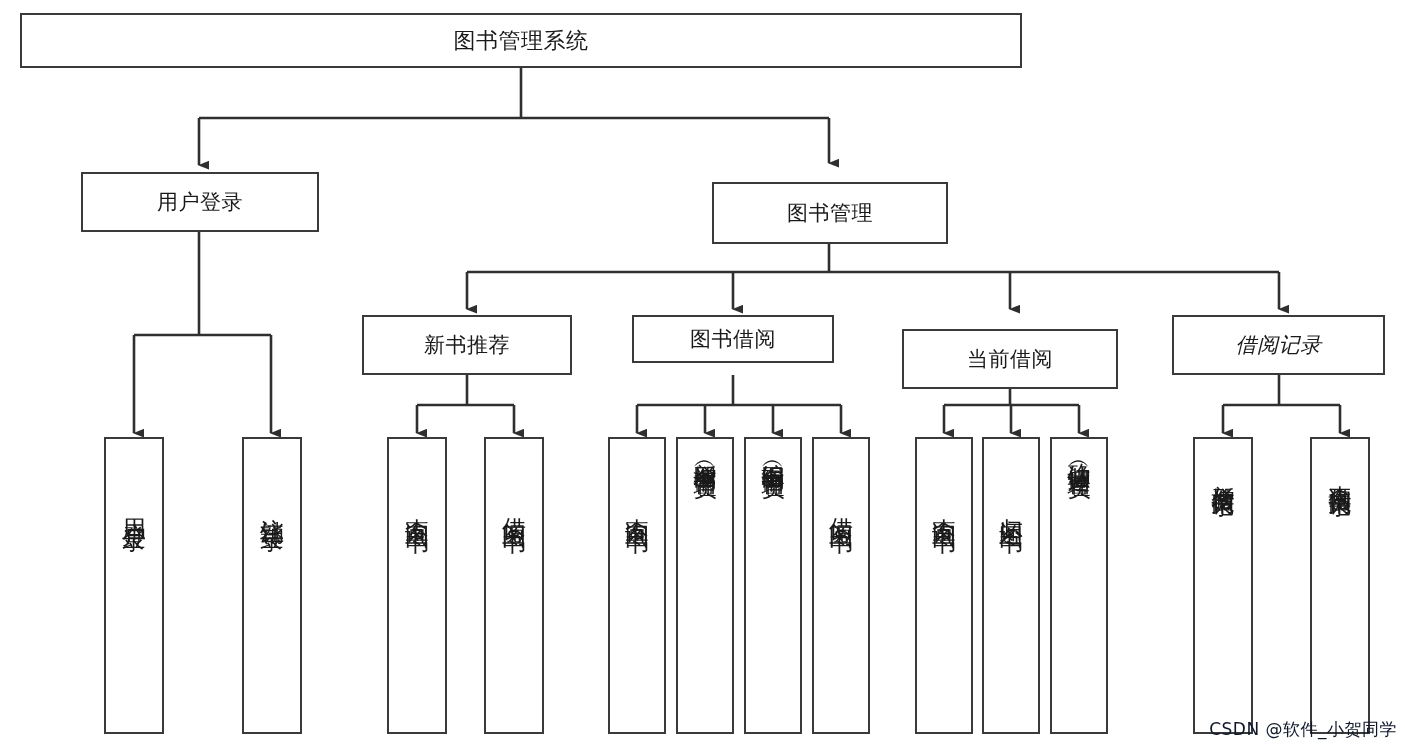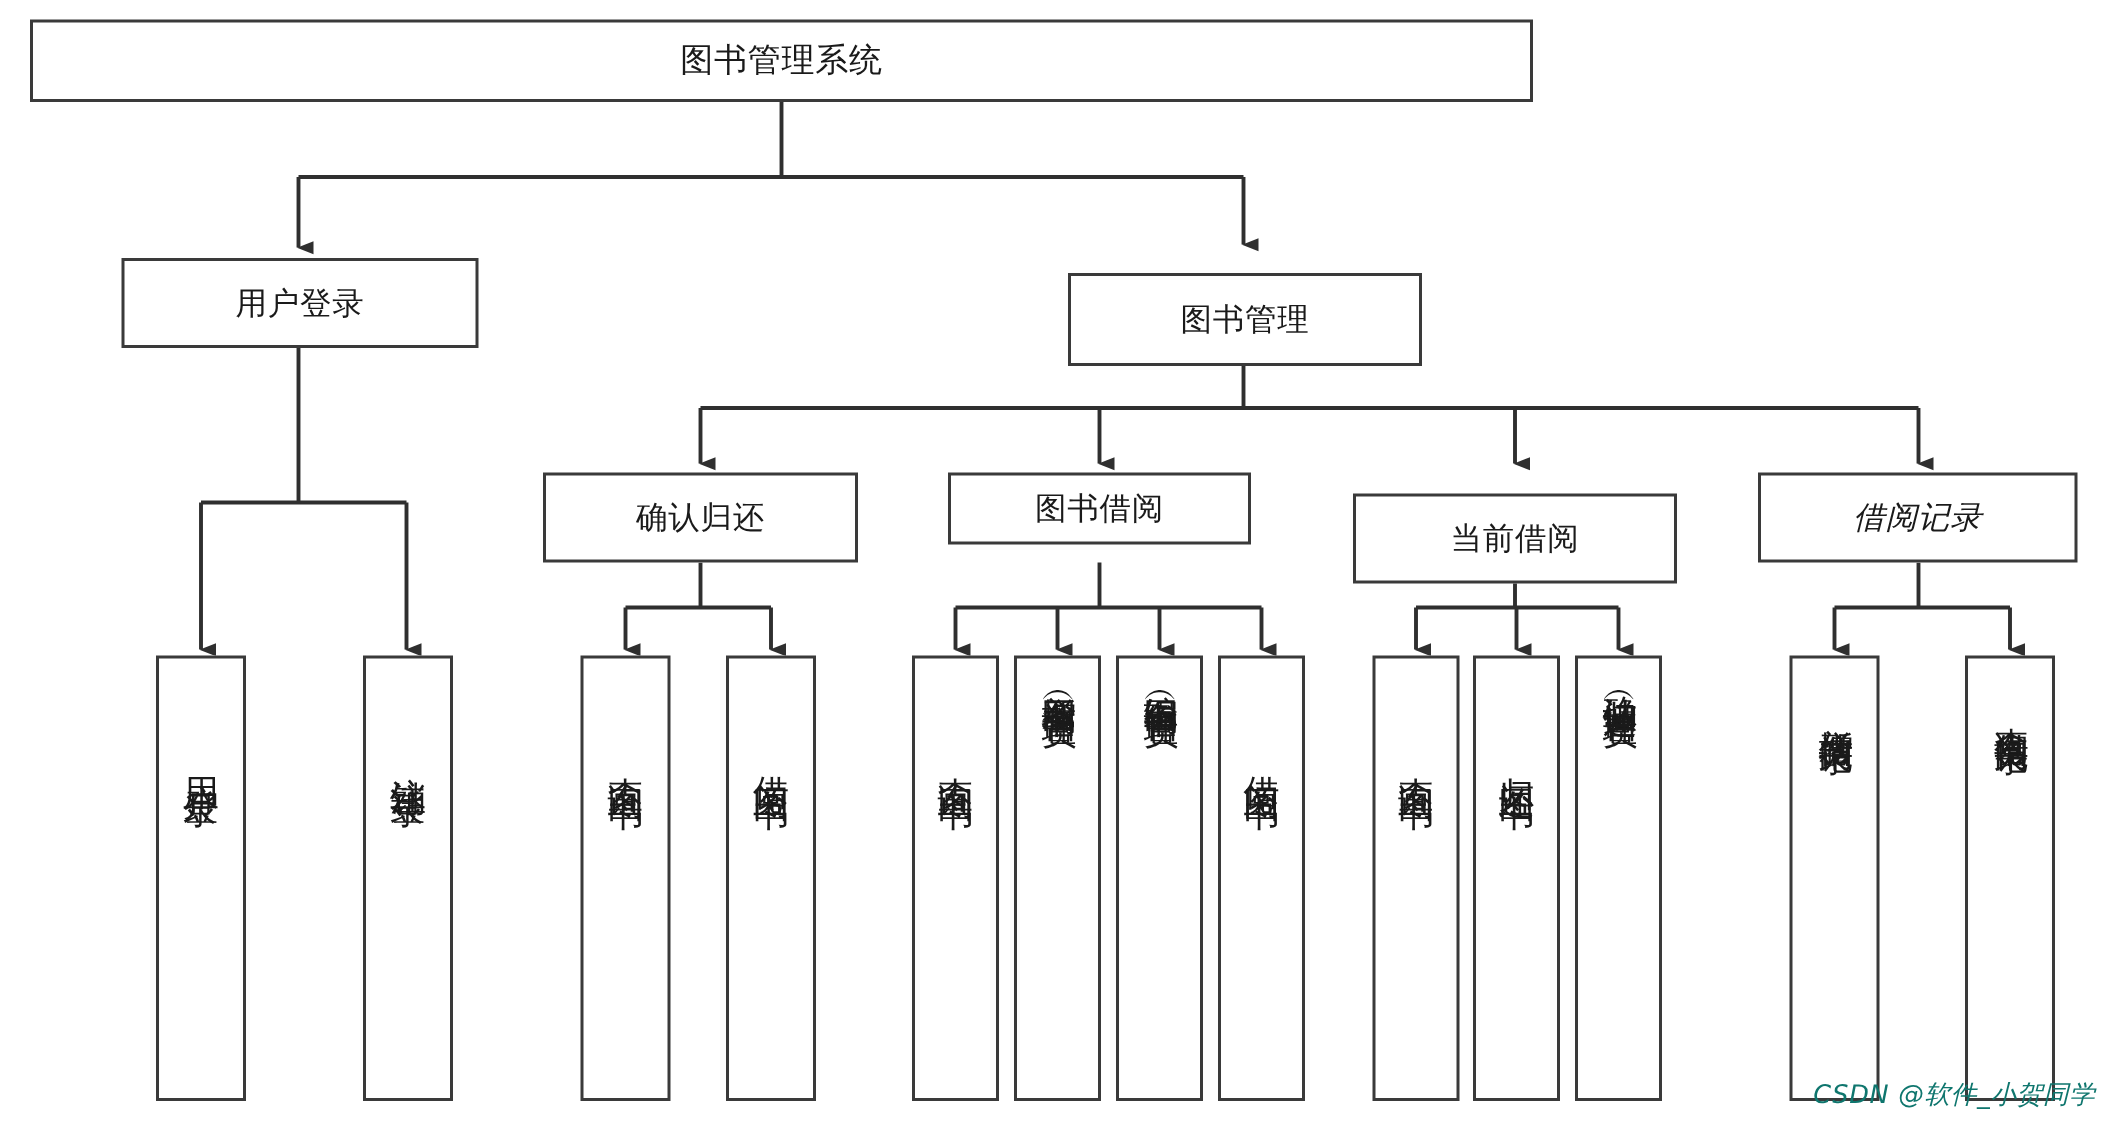--- a/index.html
+++ b/index.html
@@ -140,21 +140,21 @@
   </div>
 
   <div class="node horiz" style="left: 81px; top: 172px; width: 238px; height: 60px; border-color: rgb(58, 58, 58); background: rgb(255, 255, 255); color: rgb(26, 26, 26);">
     <span class="label">用户登录</span>
   </div>
   <div class="node horiz" style="left: 712px; top: 182px; width: 236px; height: 62px; border-color: rgb(58, 58, 58); background: rgb(255, 255, 255); color: rgb(26, 26, 26);">
     <span class="label">图书管理</span>
   </div>
 
   <div class="node horiz" style="left: 362px; top: 315px; width: 210px; height: 60px; border-color: rgb(58, 58, 58); background: rgb(255, 255, 255); color: rgb(26, 26, 26);">
-    <span class="label">确认归还</span>
+    <span class="label">新书推荐</span>
   </div>
   <div class="node horiz" style="left: 632px; top: 315px; width: 202px; height: 48px; border-color: rgb(58, 58, 58); background: rgb(255, 255, 255); color: rgb(26, 26, 26);">
     <span class="label">图书借阅</span>
   </div>
   <div class="node horiz" style="left: 902px; top: 329px; width: 216px; height: 60px; border-color: rgb(58, 58, 58); background: rgb(255, 255, 255); color: rgb(26, 26, 26);">
     <span class="label">当前借阅</span>
   </div>
   <div class="node horiz" style="left: 1172px; top: 315px; width: 213px; height: 60px; border-color: rgb(58, 58, 58); background: rgb(255, 255, 255); color: rgb(26, 26, 26); font-style: italic;">
     <span class="label">借阅记录</span>
   </div>
@@ -196,14 +196,14 @@
     <span class="label">确认归还（管理员）</span>
   </div>
 
   <div class="node vert tall" style="left: 1193px; top: 437px; width: 60px; height: 297px; padding-top: 28px; border-color: rgb(58, 58, 58); background: rgb(255, 255, 255); color: rgb(26, 26, 26);">
     <span class="label">新增借阅记录</span>
   </div>
   <div class="node vert tall" style="left: 1310px; top: 437px; width: 60px; height: 297px; padding-top: 28px; border-color: rgb(58, 58, 58); background: rgb(255, 255, 255); color: rgb(26, 26, 26);">
     <span class="label">查询借阅记录</span>
   </div>
 
-  <div id="watermark" style="color: #0f766e; font-style: italic;">CSDN @软件_小贺同学</div>
+  <div id="watermark" style="color: #0f172a;">CSDN @软件_小贺同学</div>
 </div>
 
 </body></html>

